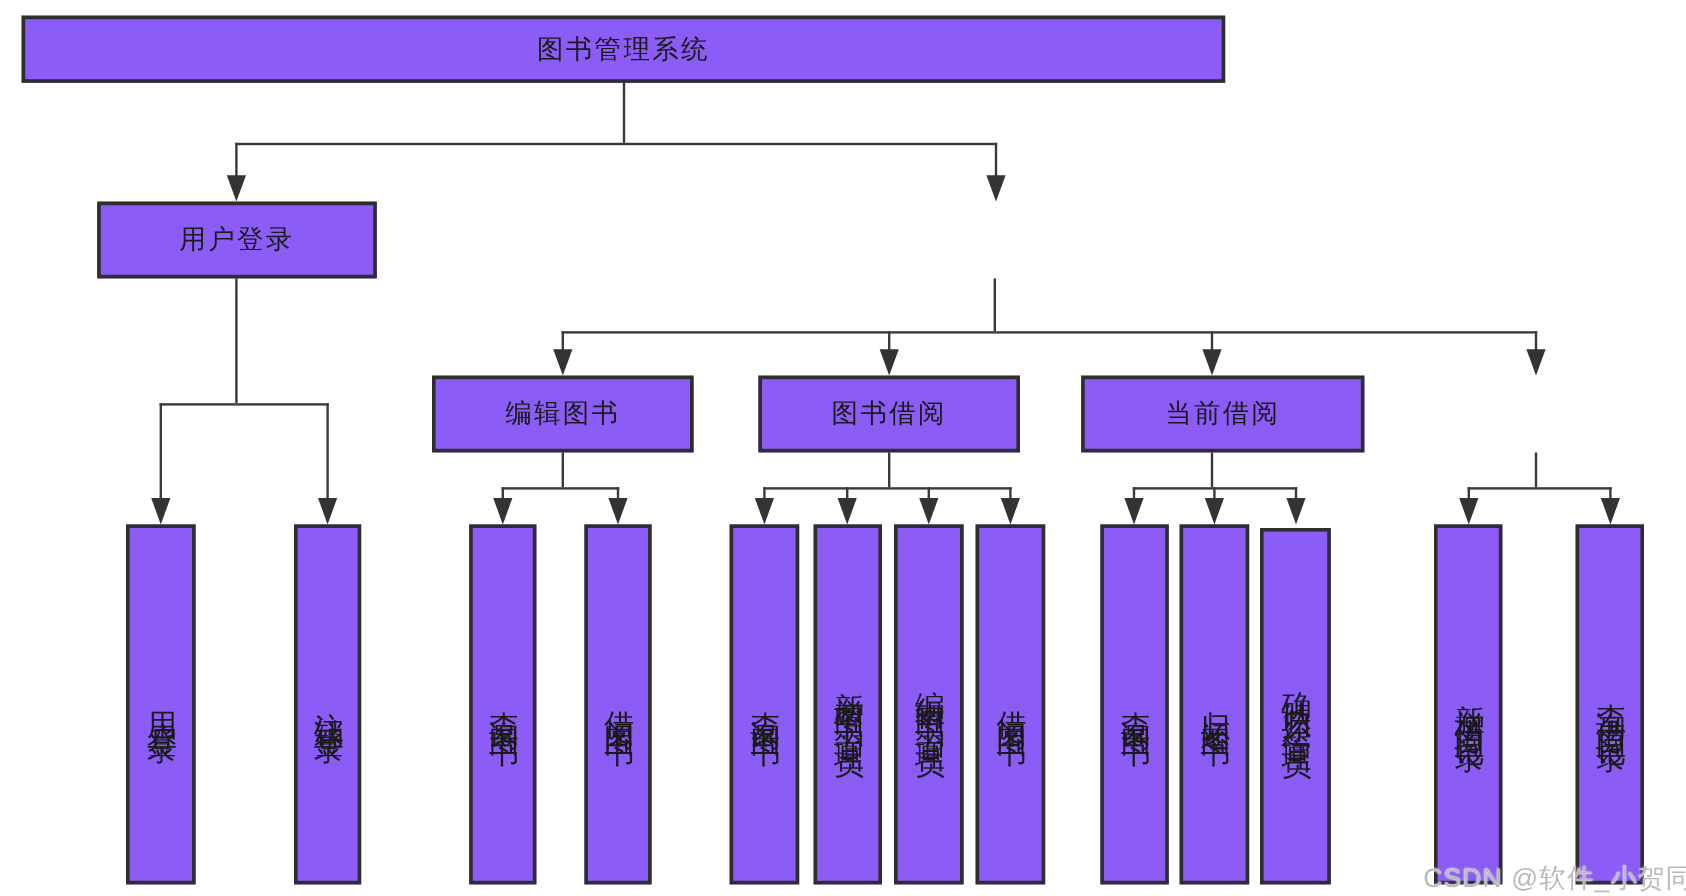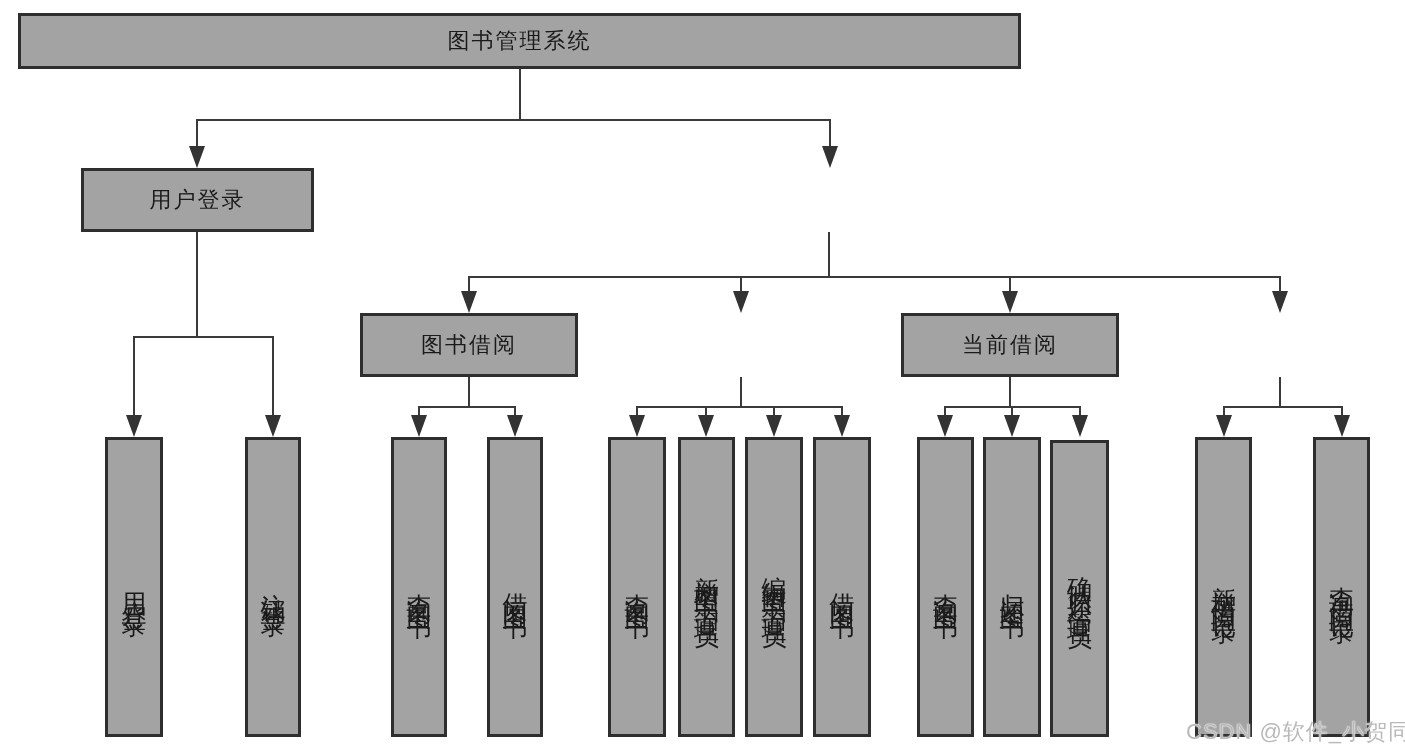--- a/index.html
+++ b/index.html
@@ -1,21 +1,21 @@
 <!DOCTYPE html>
 <html><head>
 <meta charset="utf-8">
 <style>
   html,body{margin:0;padding:0;background:#ffffff;}
   #stage{
     position:relative;width:1405px;height:747px;background:#ffffff;overflow:hidden;
     font-family:"Liberation Sans","DejaVu Sans",sans-serif;color:#1a1a1a;
   }
   .box{
-    position:absolute;box-sizing:border-box;border:3px solid #2e2e2e;background:#a3a3a3;
+    position:absolute;box-sizing:border-box;border:3px solid #2e2e2e;background:#8b5cf6;
     display:flex;align-items:center;justify-content:center;
   }
   .hbox .lbl{font-size:22px;letter-spacing:2px;color:#1a1a1a;white-space:nowrap;}
   .leaf{height:300px;}
   .vtxt{
     writing-mode:vertical-rl;text-orientation:mixed;
     font-size:25px;letter-spacing:7px;line-height:1;color:#1a1a1a;white-space:nowrap;
   }
   .vl{position:absolute;width:2px;background:#3a3a3a;}
   .hl{position:absolute;height:2px;background:#3a3a3a;}
@@ -62,23 +62,26 @@
   <div class="vl" style="left:468px;top:276px;height:17px"></div>
   <div class="arr" style="left:461px;top:291px"></div>
   <div class="vl" style="left:740px;top:276px;height:17px"></div>
   <div class="arr" style="left:733px;top:291px"></div>
   <div class="vl" style="left:1009px;top:276px;height:17px"></div>
   <div class="arr" style="left:1002px;top:291px"></div>
   <div class="vl" style="left:1279px;top:276px;height:17px"></div>
   <div class="arr" style="left:1272px;top:291px"></div>
 
   <div class="box hbox" style="left:360px;top:313px;width:218px;height:64px">
+    <span class="lbl">编辑图书</span>
+  </div>
+  <div class="box hbox" style="left:632px;top:313px;width:218px;height:64px">
     <span class="lbl">图书借阅</span>
   </div>
-  <div class="box hbox" style="left:901px;top:313px;width:218px;height:64px">
+  <div class="box hbox" style="left:901px;top:313px;width:236px;height:64px">
     <span class="lbl">当前借阅</span>
   </div>
 
   <div class="vl" style="left:468px;top:377px;height:29px"></div>
   <div class="hl" style="left:418px;top:406px;width:98px"></div>
   <div class="vl" style="left:418px;top:406px;height:11px"></div>
   <div class="arr" style="left:411px;top:415px"></div>
   <div class="vl" style="left:514px;top:406px;height:11px"></div>
   <div class="arr" style="left:507px;top:415px"></div>
 

